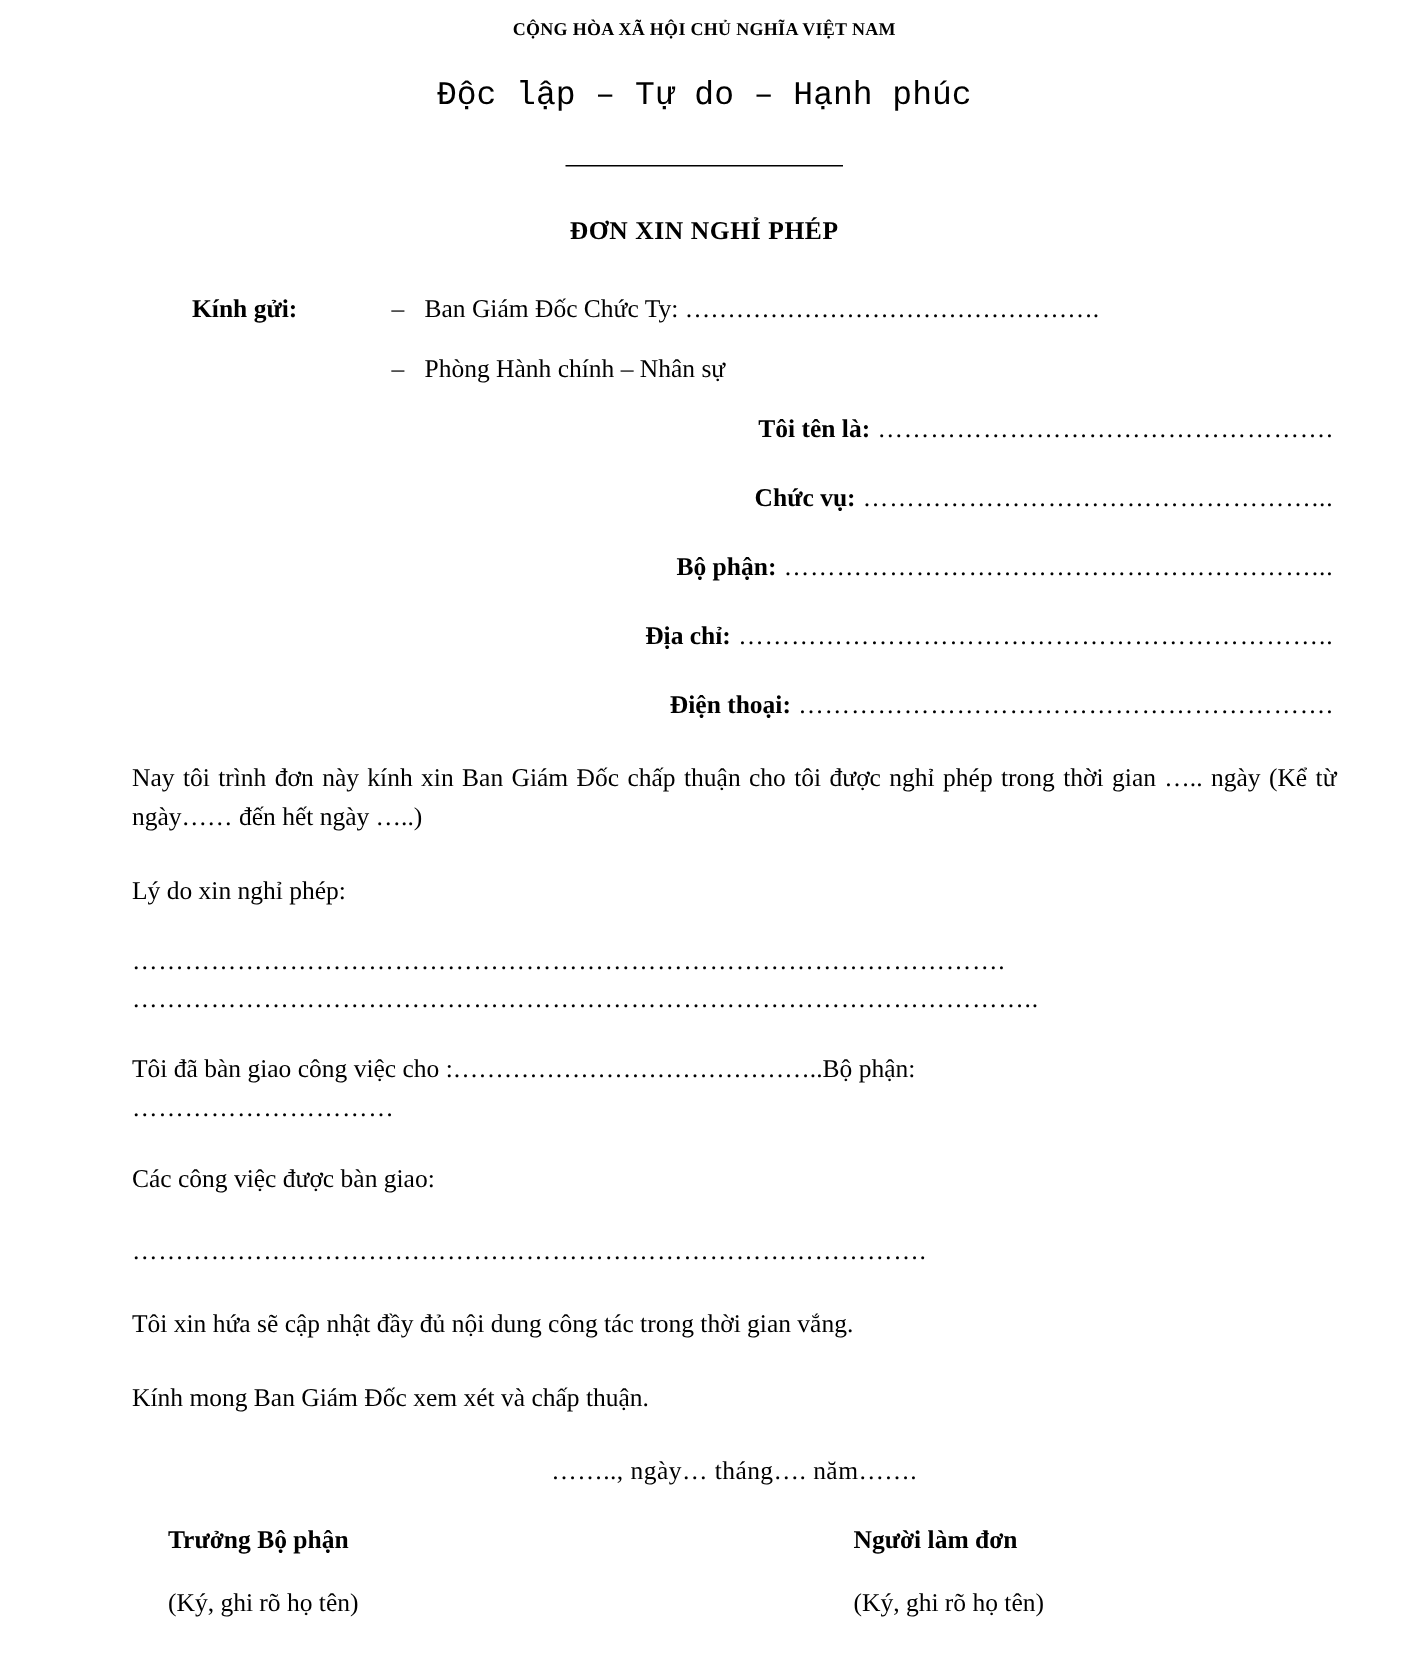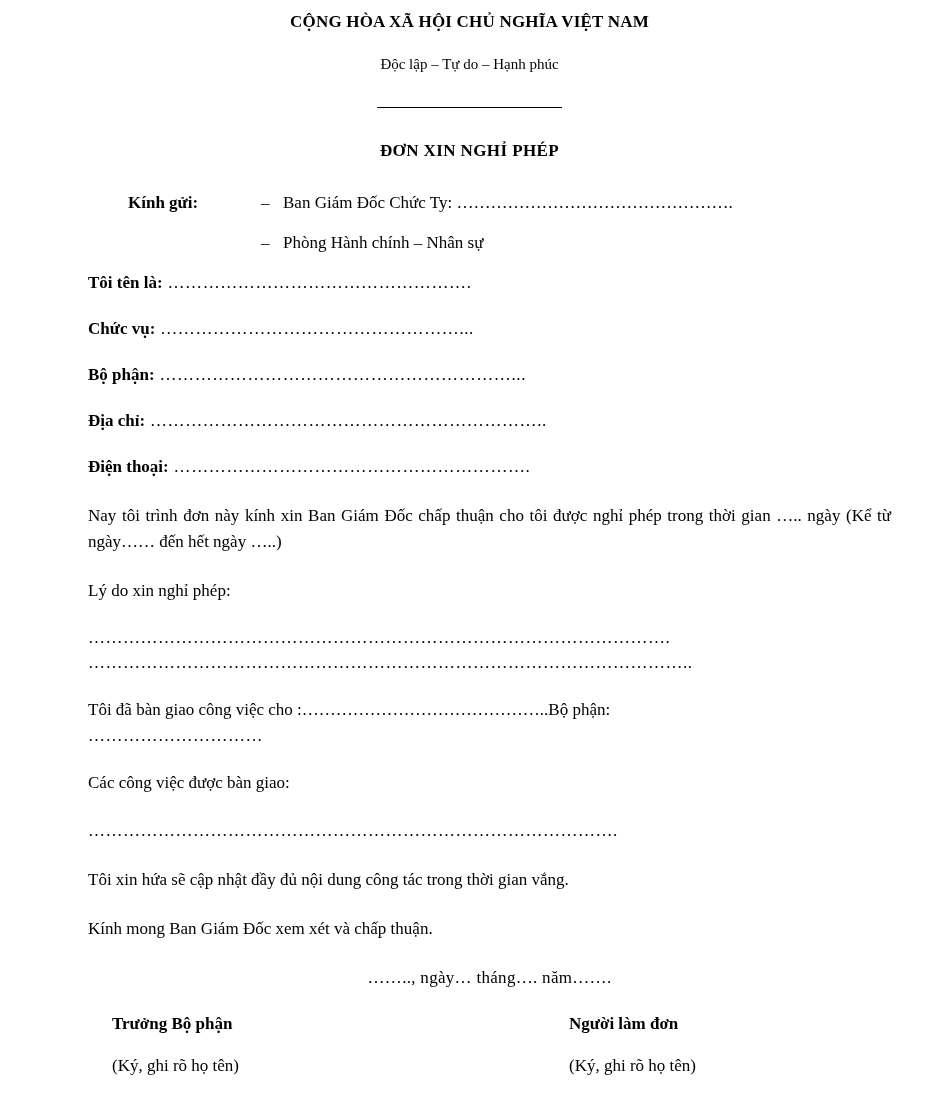--- a/index.html
+++ b/index.html
@@ -20,26 +20,27 @@
     width: 939px;
     height: 1104px;
     padding: 0;
     box-sizing: border-box;
   }
   .center { text-align: center; }
 
   .national-title {
     margin-top: 12px;
     font-weight: bold;
-    font-size: 17px;
+    font-size: 12px;
     letter-spacing: 0.2px;
   }
   .motto {
     margin-top: 24px;
-    font-size: 15px;
+    font-size: 22px;
+    font-family: Liberation Mono, monospace;
   }
   .hr-wrap {
     margin-top: 20px;
     text-align: center;
   }
   .hr-line {
     display: inline-block;
     width: 185px;
     border-top: 1.6px solid #000;
     height: 0;
@@ -74,20 +75,21 @@
   }
 
   .fields {
     margin-top: 14px;
     padding-left: 88px;
     padding-right: 50px;
   }
   .field-row {
     margin-bottom: 26px;
     white-space: nowrap;
+    text-align: right;
   }
   .field-label {
     font-weight: bold;
   }
   .dots {
     letter-spacing: 0.6px;
   }
 
   .body-text {
     padding-left: 88px;

